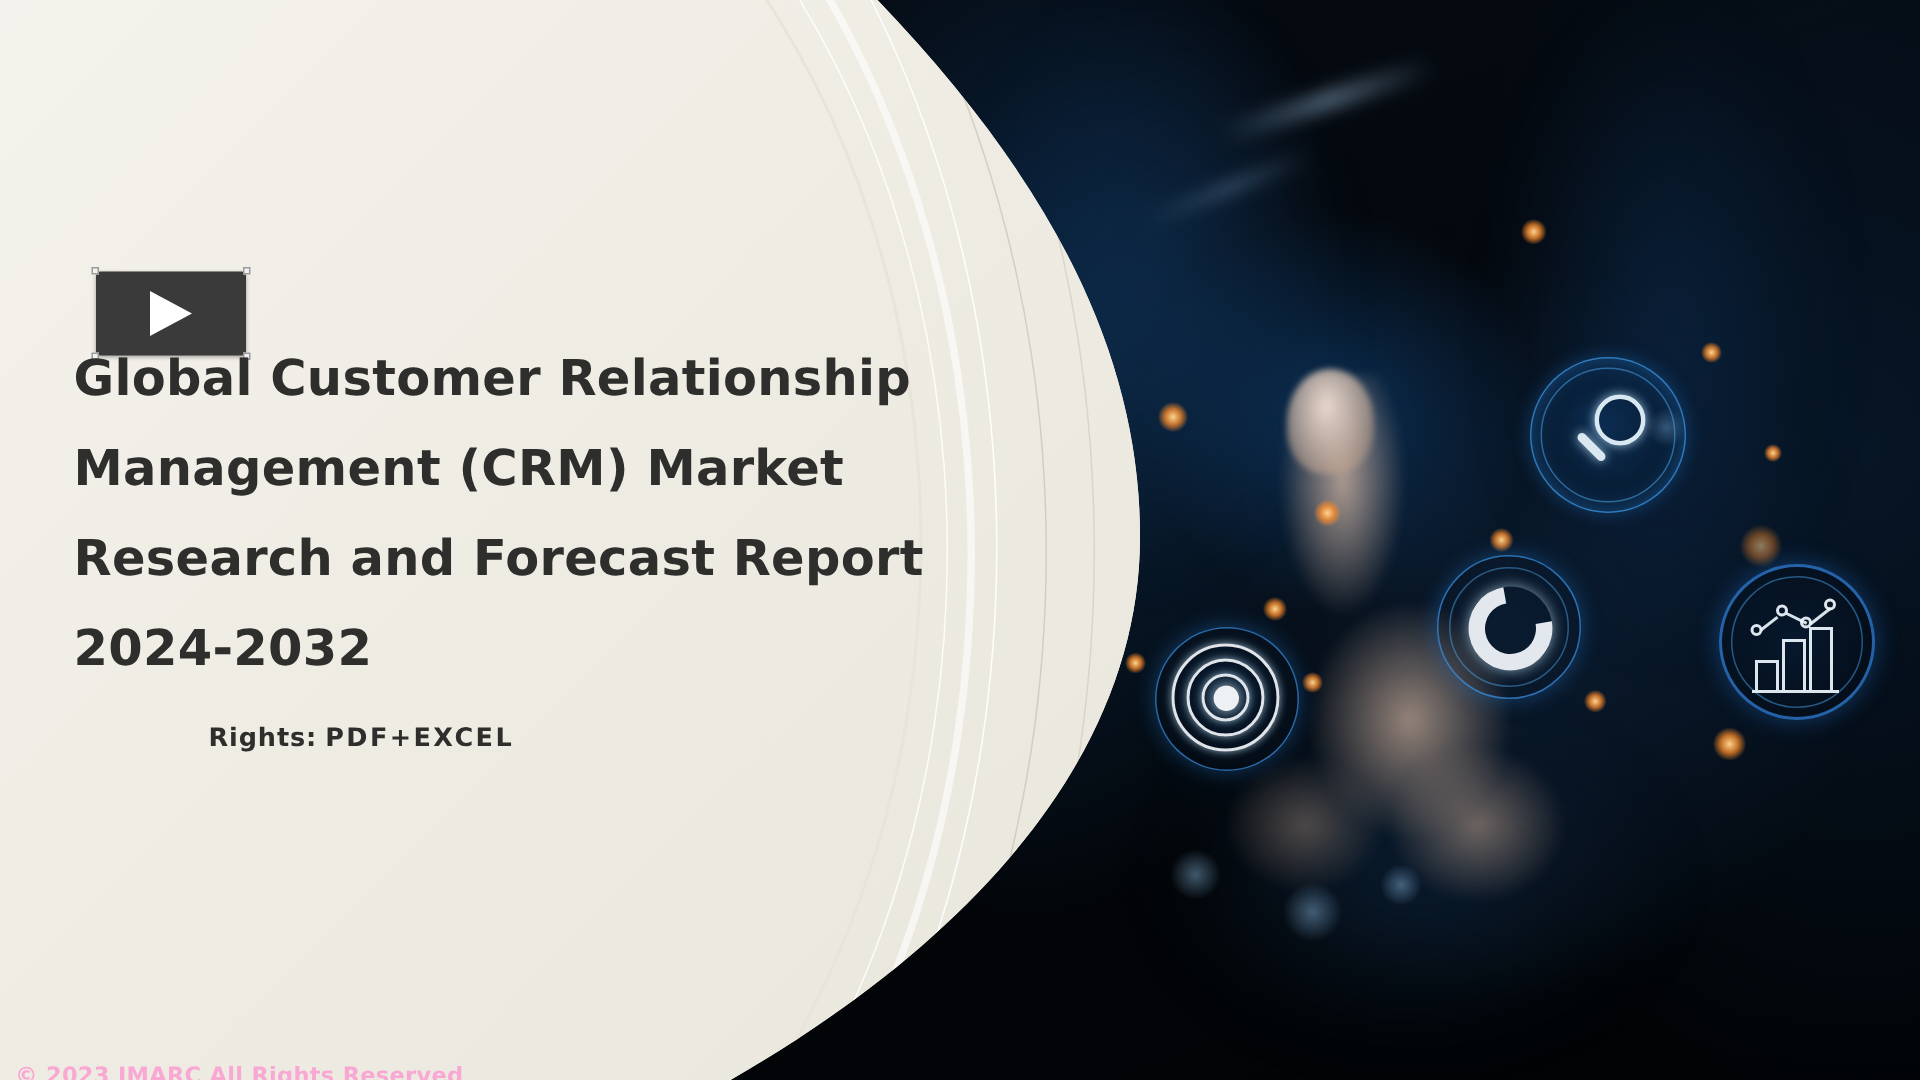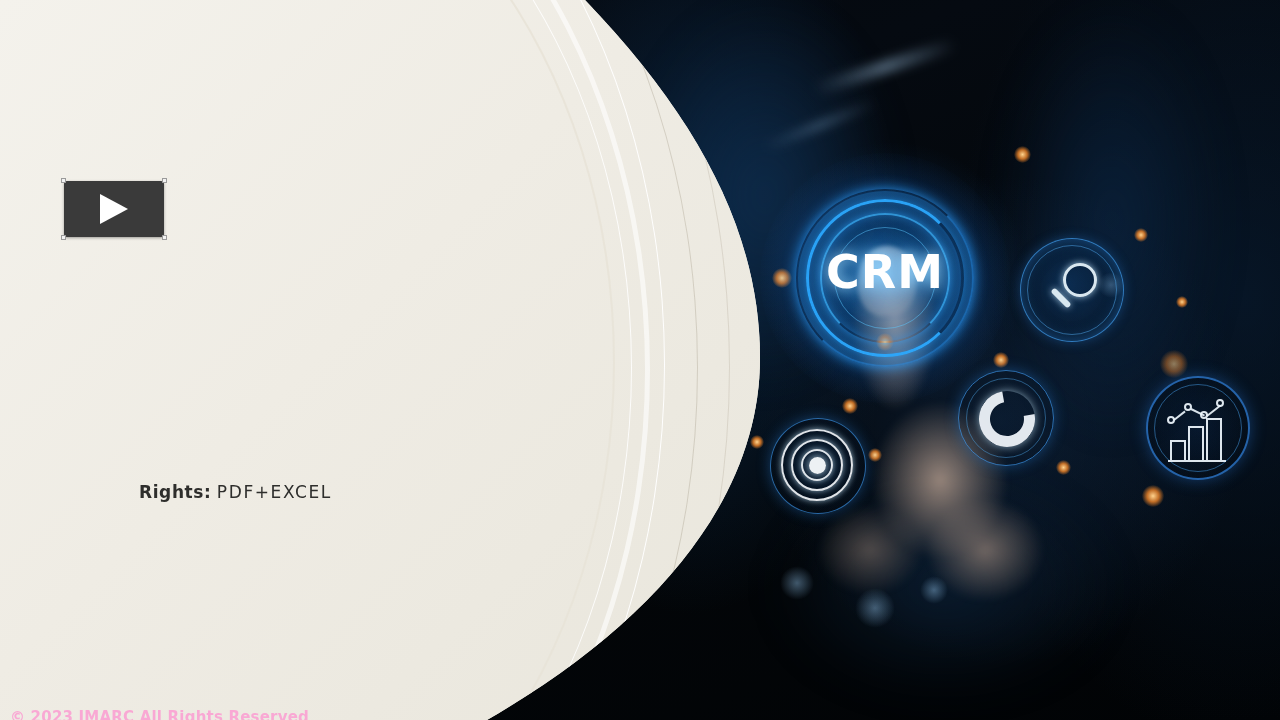--- a/index.html
+++ b/index.html
@@ -184,21 +184,21 @@
     position:absolute; left:49px; top:222px; width:640px;
     font-family:"DejaVu Sans", sans-serif;
     font-weight:bold; font-size:33px; line-height:60px;
     color:#2e2e2c; letter-spacing:.2px;
   }
   .format {
     position:absolute; left:139px; top:482px;
     font-family:"DejaVu Sans", sans-serif; font-size:17px; color:#2e2e2c;
   }
   .format .lbl { font-weight:bold; letter-spacing:.6px; }
-  .format .val { font-weight:normal; letter-spacing:1.6px; }
+  .format .val { font-weight:bold; letter-spacing:1.6px; }
 
   .copyright {
     position:absolute; left:10px; top:694px;
     font-family:"DejaVu Sans", sans-serif; font-weight:bold; font-size:15px;
     color:#f9a8d4; letter-spacing:.2px;margin-top:14px;
   }
 </style>
 </head>
 <body>
 
@@ -224,28 +224,20 @@
     <div class="bk orange" style="left:868px;top:448px;width:14px;height:14px;"></div>
     <div class="bk orange" style="left:1056px;top:460px;width:15px;height:15px;"></div>
     <div class="bk orange" style="left:750px;top:435px;width:14px;height:14px;"></div>
     <div class="bk orange" style="left:1142px;top:485px;width:22px;height:22px;"></div>
     <div class="bk orange" style="left:1160px;top:350px;width:28px;height:28px;opacity:.55;"></div>
     <div class="bk blue-b" style="left:780px;top:566px;width:34px;height:34px;"></div>
     <div class="bk blue-b" style="left:855px;top:588px;width:40px;height:40px;"></div>
     <div class="bk blue-b" style="left:920px;top:576px;width:28px;height:28px;"></div>
     <div class="bk blue-b" style="left:1098px;top:272px;width:26px;height:26px;"></div>
 
-    <div class="crm-wrap">
-      <div class="crm-glow"></div>
-      <div class="crm-ring crm-r3"></div>
-      <div class="crm-ring crm-r1"></div>
-      <div class="crm-ring crm-r2"></div>
-      <div class="crm-ring crm-r4"></div>
-      <div class="crm-text">CRM</div>
-    </div>
 
     <div class="hud hud-search">
       <div class="hud-search-in"></div>
       <div class="mag-c"></div>
       <div class="mag-h"></div>
     </div>
 
     <div class="hud hud-target">
       <div class="tgt tgt1"></div>
       <div class="tgt tgt2"></div>
@@ -286,20 +278,26 @@
 
 
   <div class="play-btn">
     <div class="play-tri"></div>
     <div class="handle h-tl"></div>
     <div class="handle h-tr"></div>
     <div class="handle h-bl"></div>
     <div class="handle h-br"></div>
   </div>
 
+  <div class="title">
+    <div>Global Customer Relationship</div>
+    <div>Management (CRM) Market</div>
+    <div>Research and Forecast Report</div>
+    <div>2024-2032</div>
+  </div>
 
   <div class="format">
     <span class="lbl">Rights:</span>
     <span class="val">PDF+EXCEL</span>
   </div>
 
   <div class="copyright">© 2023 IMARC All Rights Reserved</div>
 </div>
 
 </body></html>

